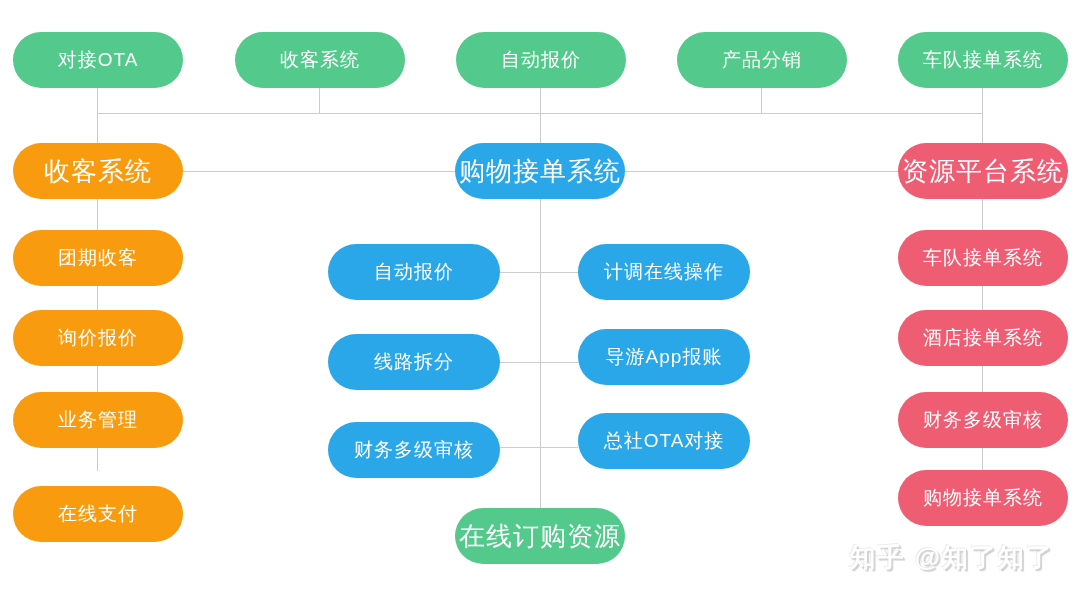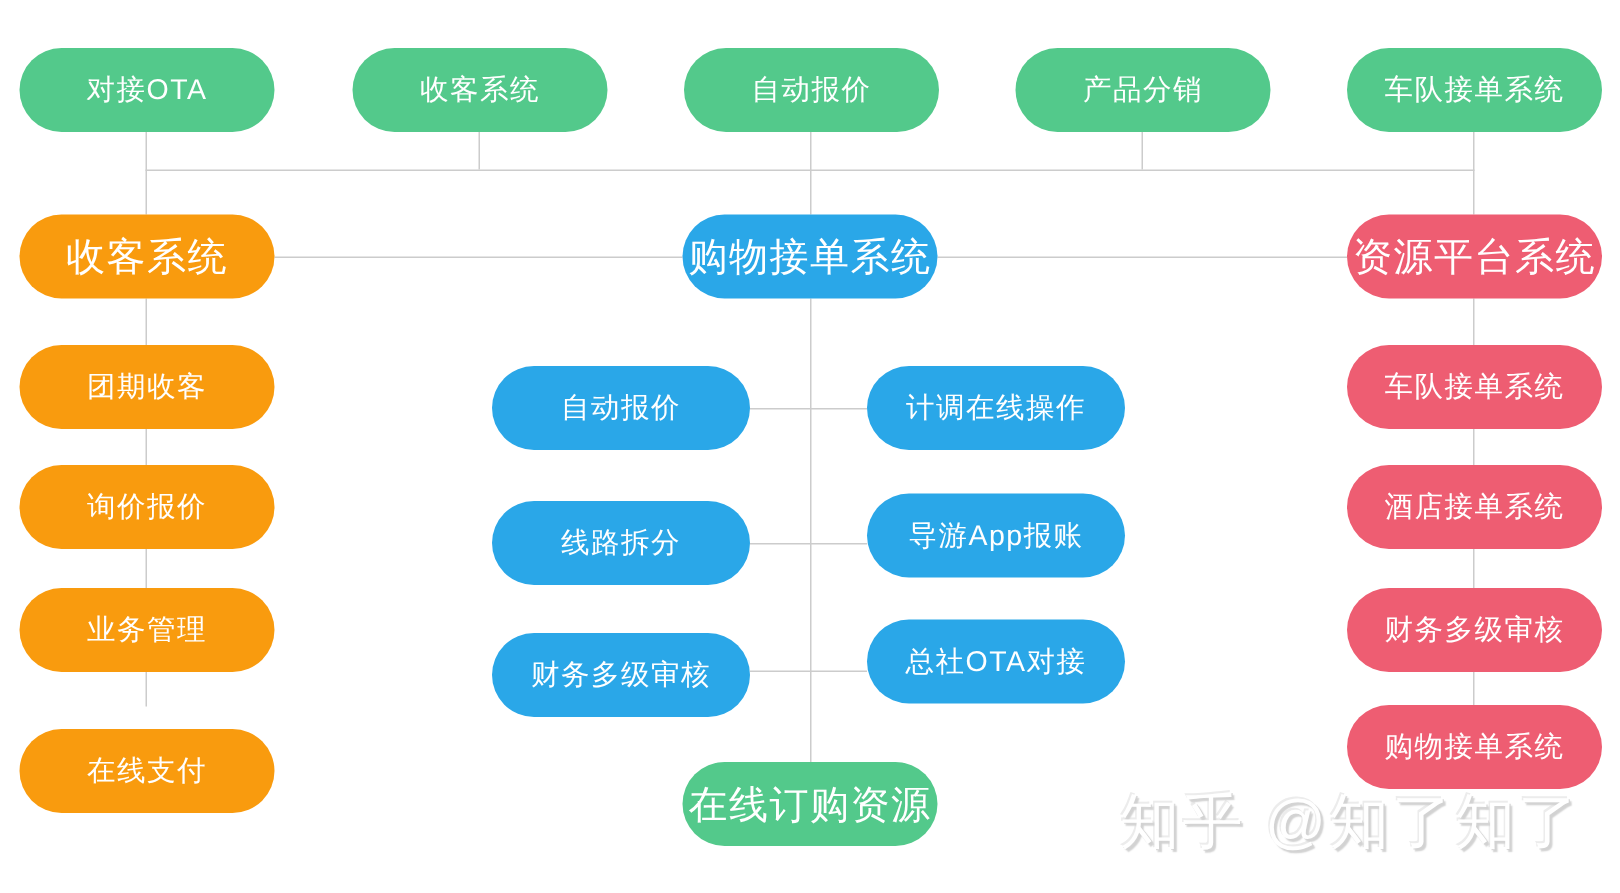--- a/index.html
+++ b/index.html
@@ -15,21 +15,21 @@
   .node.lg{font-size:26px}
   .green {background:var(--green,#53c98b)}
   .orange{background:var(--orange,#f99b0e)}
   .blue  {background:var(--blue,#2aa7e8)}
   .pink  {background:var(--pink,#ee5d72)}
   .line{position:absolute;background:var(--connector,#cccccc)}
   .line.h{height:1px}
   .line.v{width:1px}
   .watermark{
     position:absolute;right:26px;bottom:20px;
-    font-size:40px;font-weight:normal;letter-spacing:2px;
+    font-size:26px;font-weight:bold;letter-spacing:2px;
     color:#ffffff;
     text-shadow:2px 2px 1px #d2d2d2,-1px -1px 0 #ececec,1px 1px 0 #dcdcdc;
   }
 </style>
 </head>
 <body>
 
 <div>
 
   <div class="line h" style="left:97px;top:113px;width:886px"></div>

